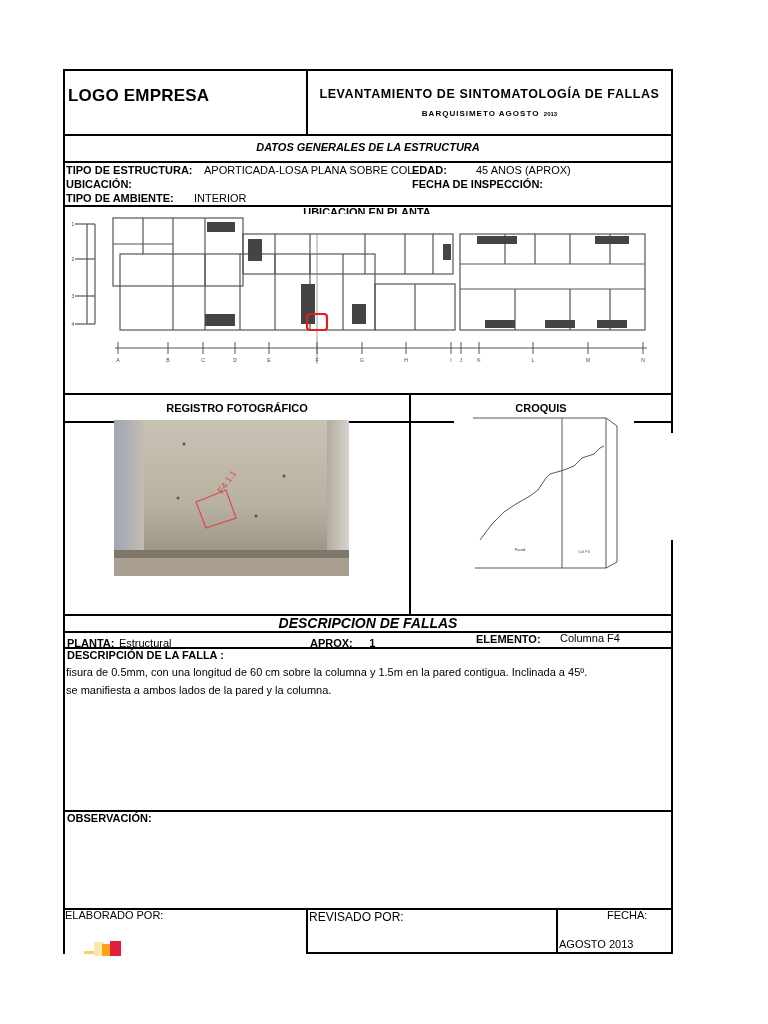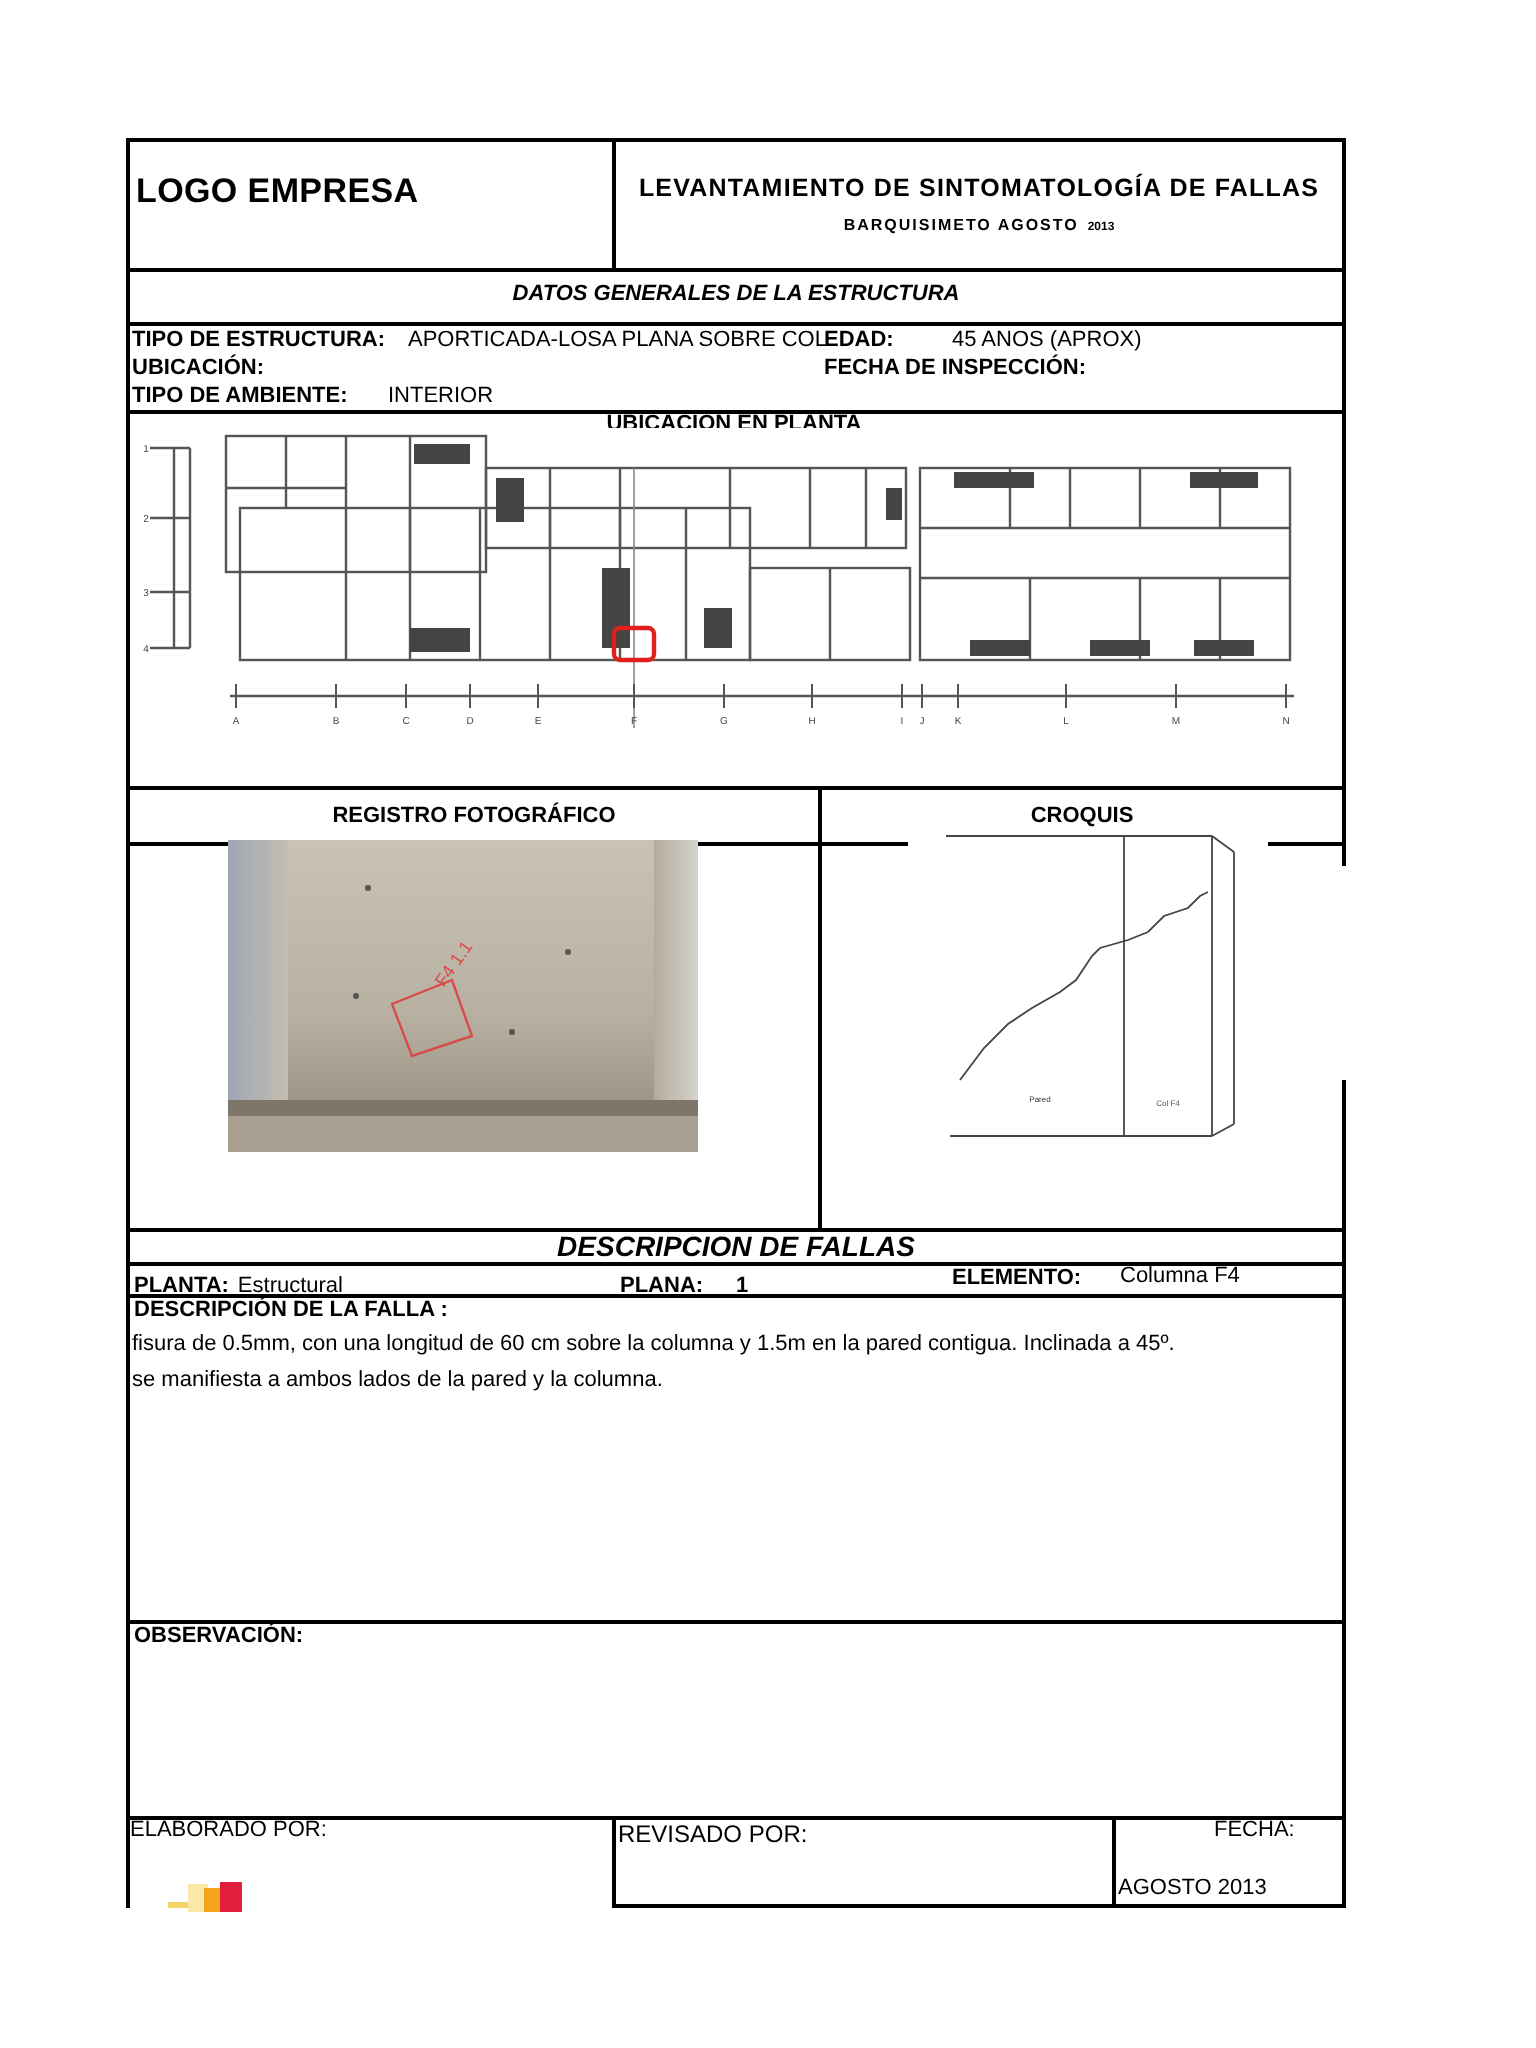--- a/index.html
+++ b/index.html
@@ -201,21 +201,21 @@
   <div class="hline" style="left:63px; top:614px; width:610px;"></div>
 
   <div class="abs sec-title-big" style="left:65px; top:615px; width:606px; text-align:center;">DESCRIPCION DE FALLAS</div>
   <div class="hline" style="left:63px; top:631px; width:610px;"></div>
 
   <div class="abs" style="left:67px; top:633px;">
     <span class="lbl">PLANTA:</span>
     <span class="val">Estructural</span>
   </div>
   <div class="abs" style="left:310px; top:633px;">
-    <span class="lbl">PLANA:</span>
+    <span class="lbl">APROX:</span>
     <span class="lbl" style="margin-left:12px;">1</span>
   </div>
   <div class="abs lbl" style="left:476px; top:633px;">ELEMENTO:</div>
   <div class="abs val" style="left:560px; top:632px;">Columna F4</div>
   <div class="hline" style="left:63px; top:647px; width:610px;"></div>
 
   <div class="abs lbl" style="left:67px; top:649px;">DESCRIPCIÓN DE LA FALLA :</div>
   <div class="abs text" style="left:66px; top:666px;">fisura de 0.5mm, con una longitud de 60 cm sobre la columna y 1.5m en la pared contigua. Inclinada a 45º.</div>
   <div class="abs text" style="left:66px; top:684px;">se manifiesta a ambos lados de la pared y la columna.</div>
 

